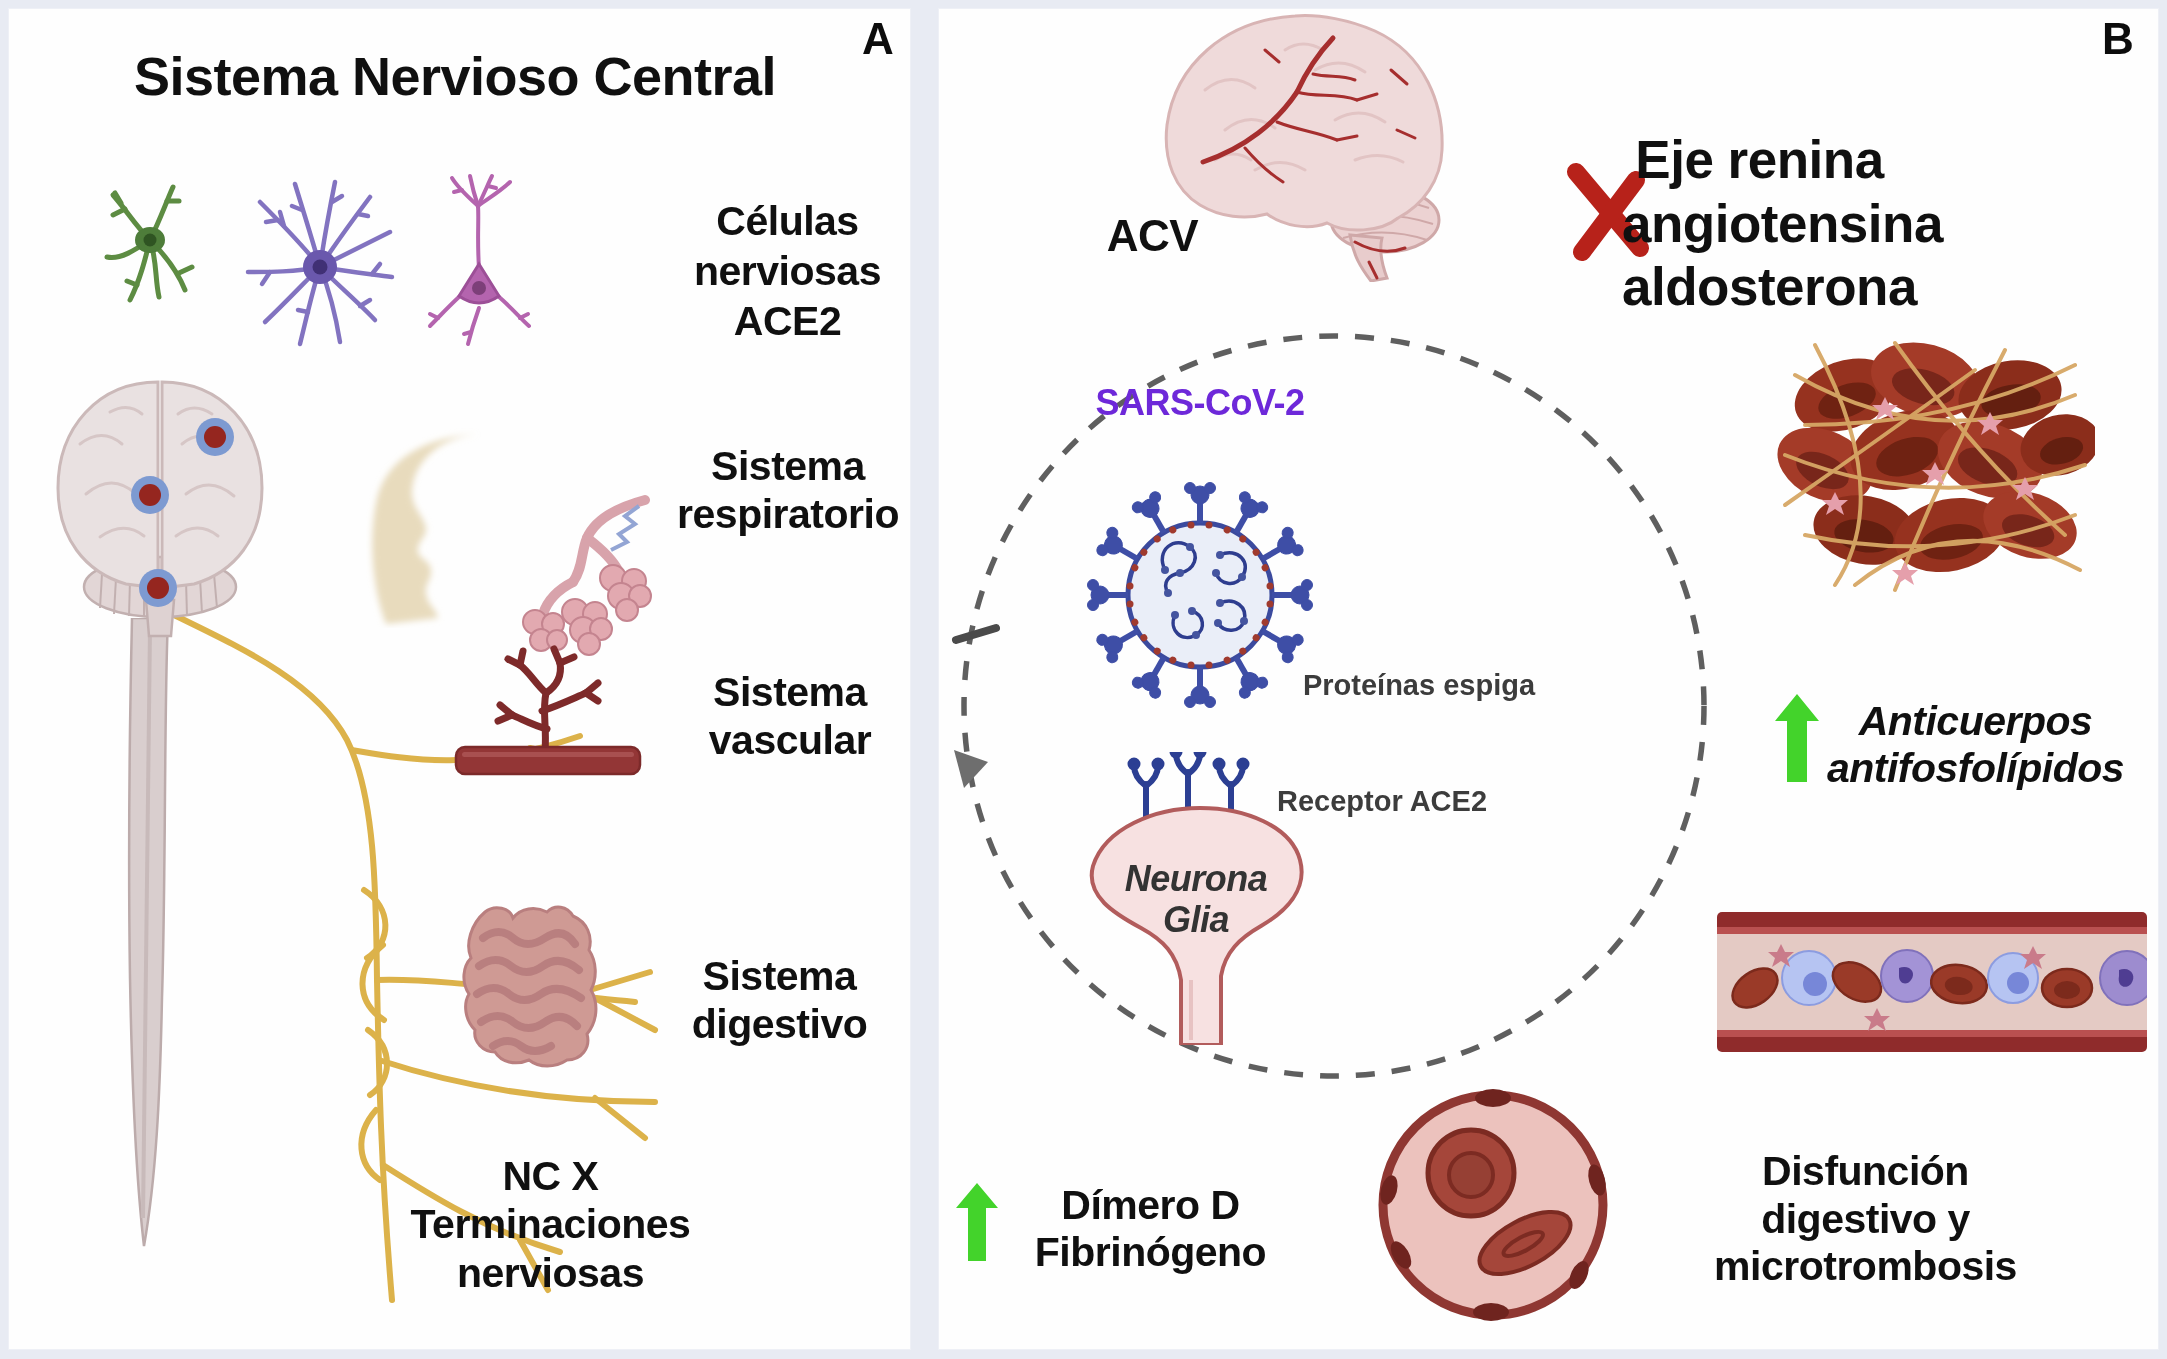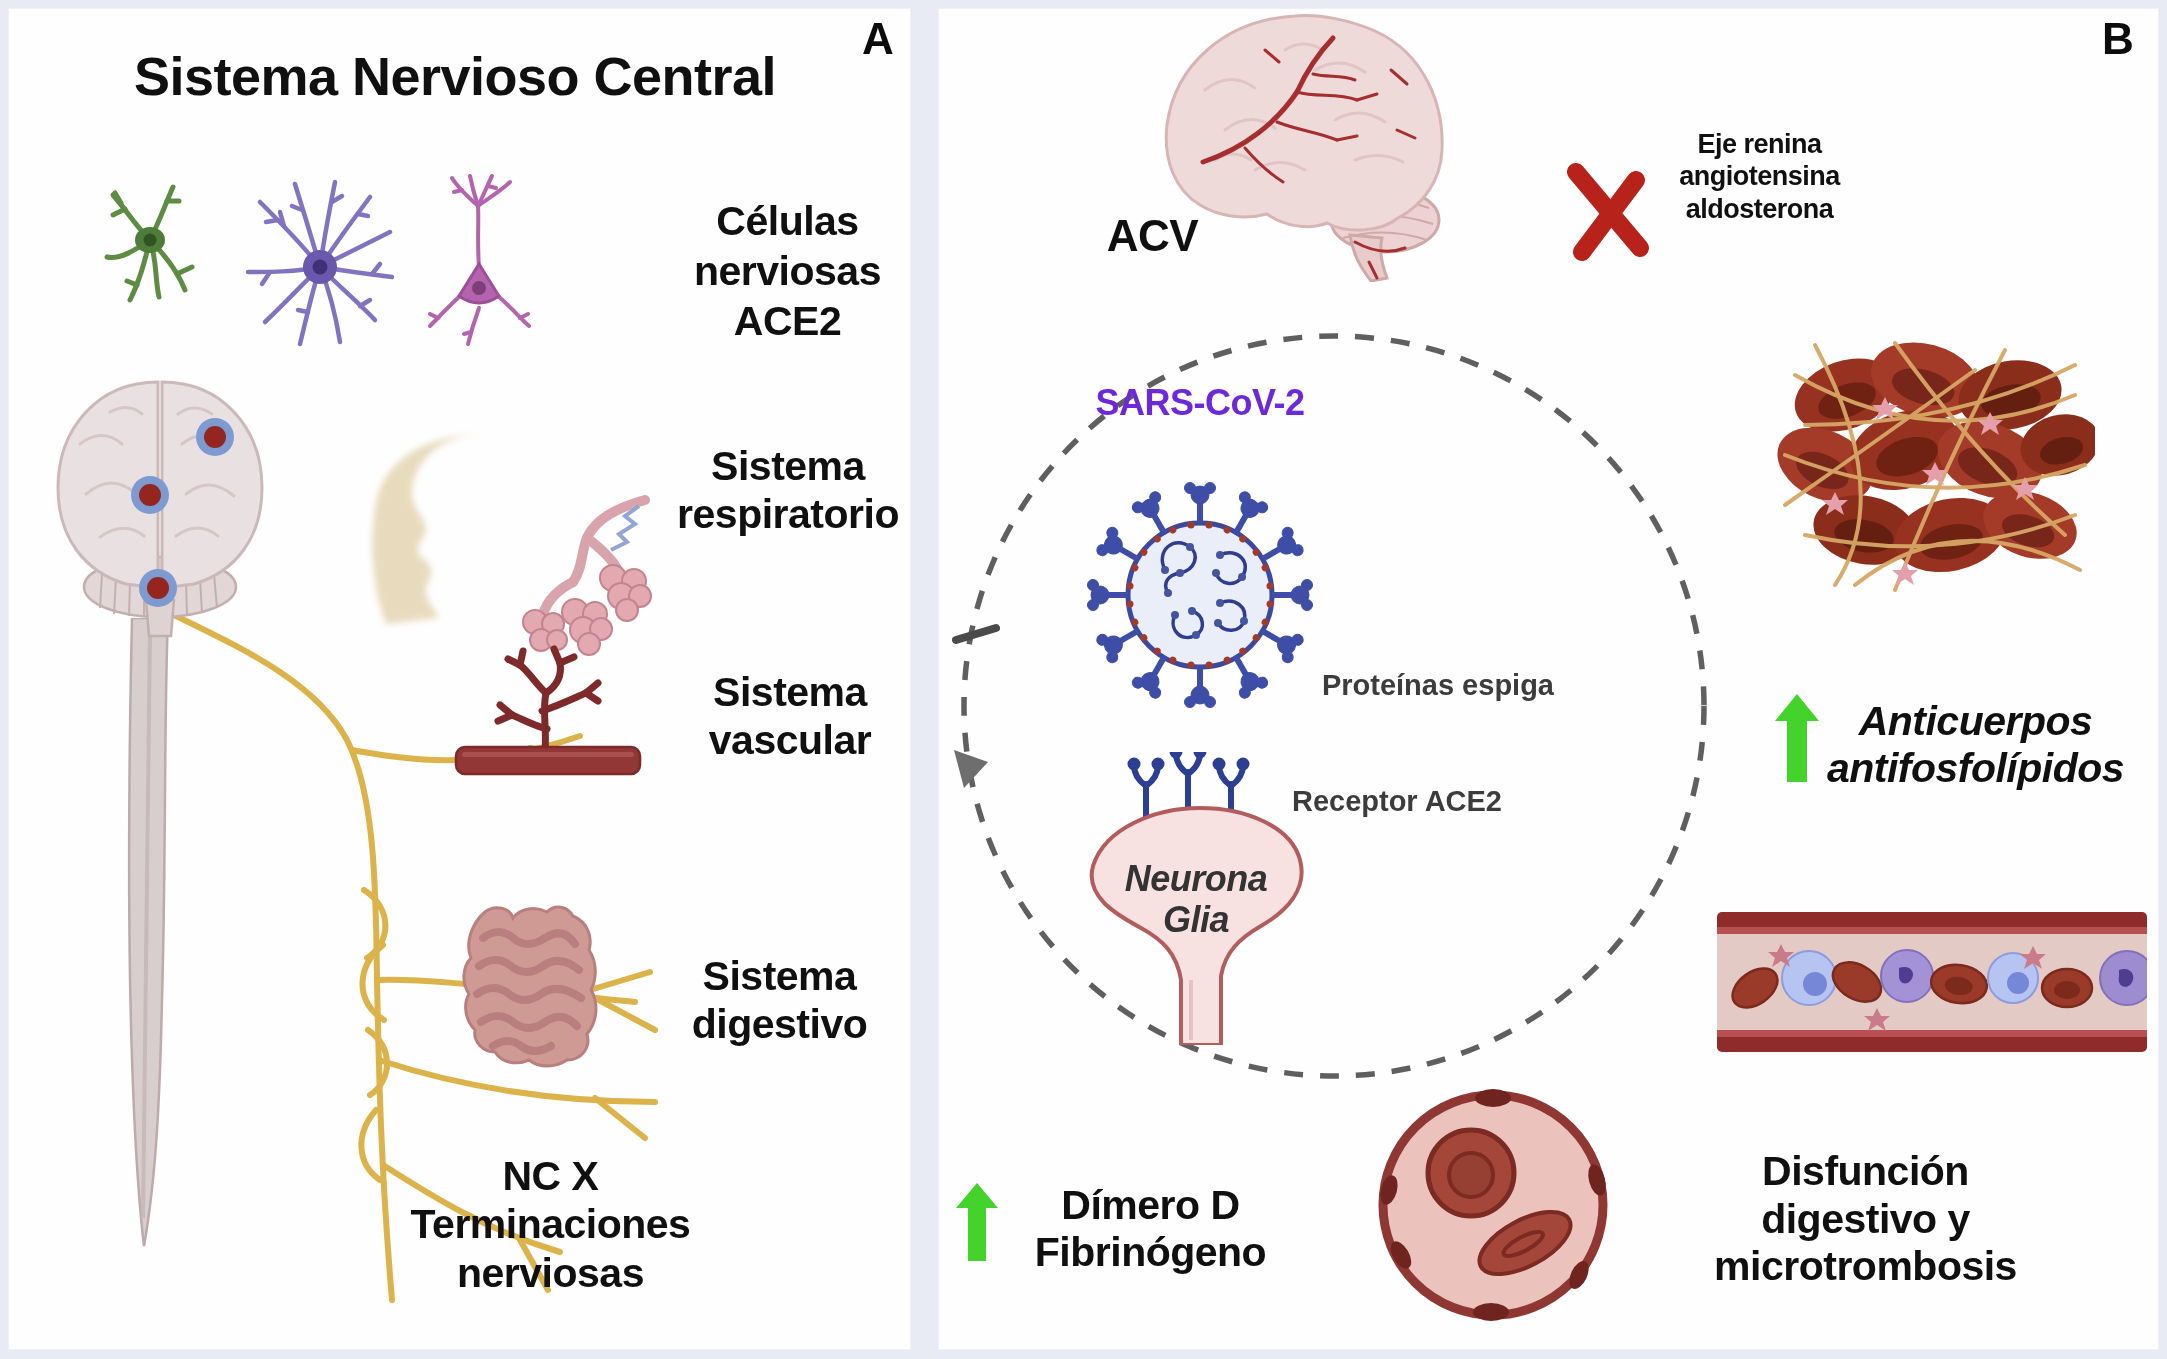--- a/index.html
+++ b/index.html
@@ -6,21 +6,21 @@
   body{
     width:2167px;height:1359px;position:relative;overflow:hidden;
     background:#e8ebf3;
     font-family:"Liberation Sans","DejaVu Sans",sans-serif;
   }
   .panel{position:absolute;background:#fefefe;border:1px solid #eef0f6;box-sizing:border-box;}
   .lbl{
     position:absolute;color:#101010;font-weight:800;text-align:center;
     white-space:pre-line;line-height:1.18;letter-spacing:-0.5px;
   }
-  .lbl.left{text-align:right;}
+  .lbl.left{text-align:center;}
   .marker{position:absolute;color:#0c0c0c;font-weight:800;font-size:44px;}
   .art{position:absolute;}
 </style>
 </head>
 <body>
 
 <div class="panel" style="left:8px;top:8px;width:903px;height:1342px;"></div>
 
 <div class="panel" style="left:938px;top:8px;width:1221px;height:1342px;"></div>
 
@@ -277,21 +277,21 @@
 
 <div class="lbl" style="left:1070px;top:210px;width:165px;font-size:44px;text-align:center;">ACV</div>
 
 <svg class="art" style="left:1560px;top:158px;" width="95" height="105" viewBox="0 0 95 105">
   <g stroke="#b7221a" stroke-width="18" stroke-linecap="round" fill="none">
     <path d="M16,14 L80,90"></path>
     <path d="M76,22 L22,94"></path>
   </g>
 </svg>
 
-<div class="lbl" style="left:1622px;top:128px;width:275px;font-size:27px;line-height:1.2;">Eje renina
+<div class="lbl" style="left:1622px;top:128px;width:275px;font-size:53px;line-height:1.2;">Eje renina
 angiotensina
 aldosterona</div>
 
 <svg class="art" style="left:950px;top:322px;" width="772" height="772" viewBox="0 0 772 772">
   <circle cx="384" cy="384" r="370" fill="none" stroke="#5f5f5f" stroke-width="5.5" stroke-dasharray="19 17"></circle>
   <path d="M6,318 L46,306" stroke="#4a4a4a" stroke-width="8" stroke-linecap="round" fill="none"></path>
   <polygon points="4,428 38,440 14,466" fill="#6e6e6e"></polygon>
 </svg>
 
 <div class="lbl" style="left:1075px;top:382px;width:250px;font-size:36px;color:#6d28d9;">SARS-CoV-2</div>

